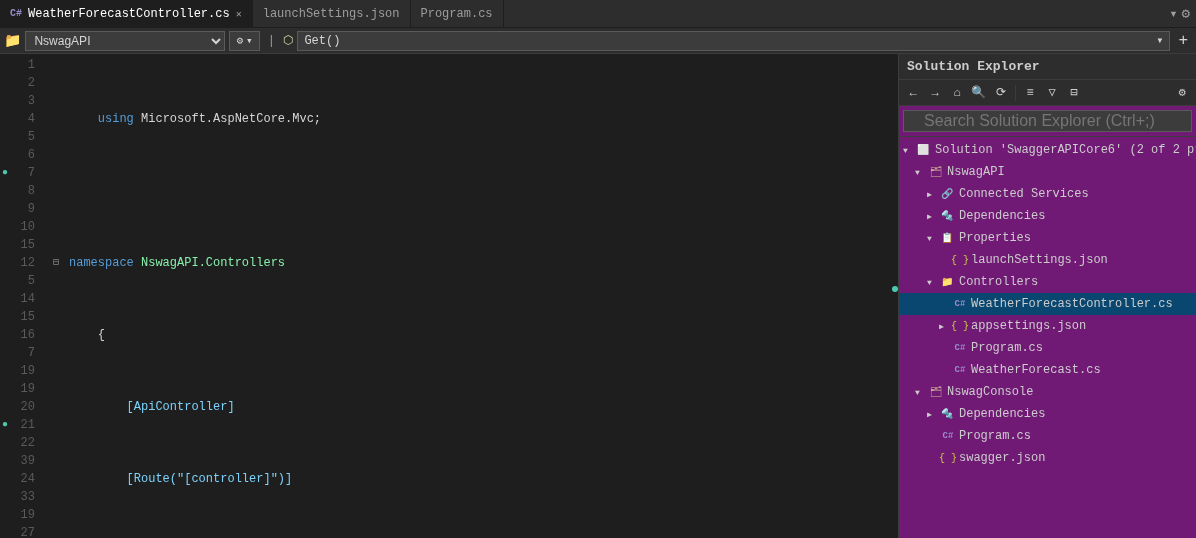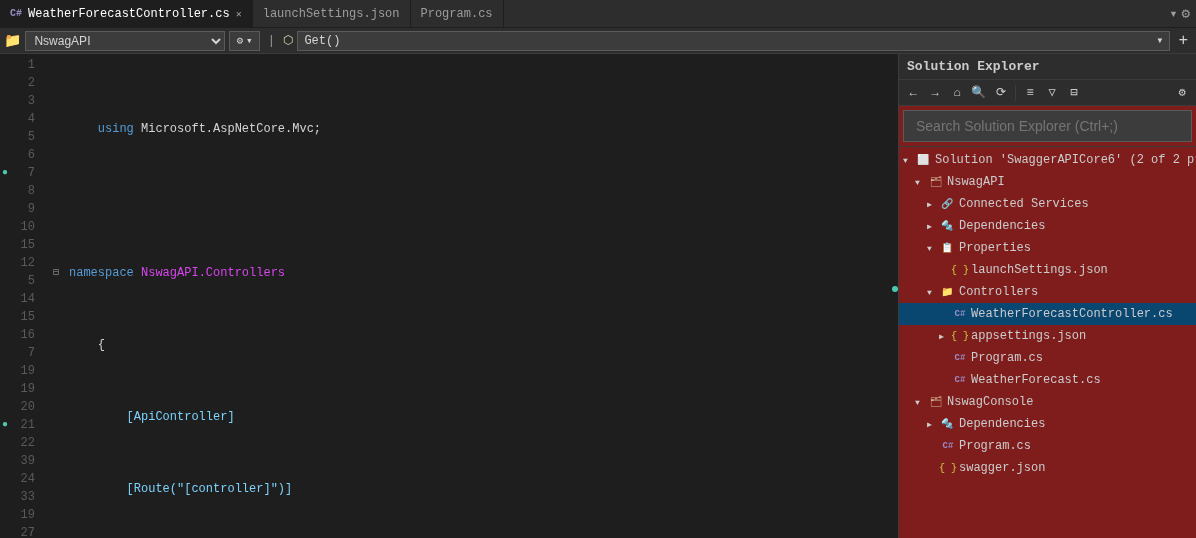--- a/index.html
+++ b/index.html
@@ -136,21 +136,21 @@
       padding-right: 10px;
       padding-top: 2px;
       flex-shrink: 0;
       font-size: 12px;
       line-height: 18px;
       user-select: none;
       position: relative;
     }
     .code-content {
       flex: 1;
-      padding: 12px 0;
+      padding: 2px 0;
       overflow-x: auto;
       white-space: pre;
       font-size: 12px;
       line-height: 18px;
       color: #d4d4d4;
       padding-left: 8px;
     }
     .code-line {
       display: flex;
       align-items: flex-start;
@@ -165,31 +165,31 @@
       flex-shrink: 0;
     }
     .code-text {
       flex: 1;
       white-space: pre;
     }
 
     
     .kw { color: #569cd6; }
     .attr { color: #7dd3fc; }
-    .ns { color: #d946ef; }
+    .ns { color: #86efac; }
 
     
     .code-container::-webkit-scrollbar { width: 10px; height: 10px; }
     .code-container::-webkit-scrollbar-track { background: #1e1e1e; }
     .code-container::-webkit-scrollbar-thumb { background: #4a4a4a; }
 
     
     .solution-explorer {
       width: 298px;
-      background: #7f1d1d;
+      background: #701a75;
       border-left: 1px solid #3c3c3c;
       display: flex;
       flex-direction: column;
       flex-shrink: 0;
     }
     .se-header {
       background: #2d2d2d;
       padding: 4px 8px;
       font-size: 13px;
       font-weight: 600;
@@ -220,23 +220,23 @@
     }
     .se-search {
       padding: 4px;
       border-bottom: 1px solid #3c3c3c;
     }
     .se-search input {
       width: 100%;
       background: #3c3c3c;
       border: 1px solid #5a5a5a;
       color: #cccccc;
-      font-size: 14px;
-      padding: 2px 12px;
-      height: 32px;
+      font-size: 16px;
+      padding: 2px 20px;
+      height: 22px;
     }
     .se-tree {
       flex: 1;
       overflow-y: auto;
       padding: 2px 0;
     }
     .se-tree::-webkit-scrollbar { width: 8px; }
     .se-tree::-webkit-scrollbar-track { background: #252526; }
     .se-tree::-webkit-scrollbar-thumb { background: #4a4a4a; }
     .se-item {

